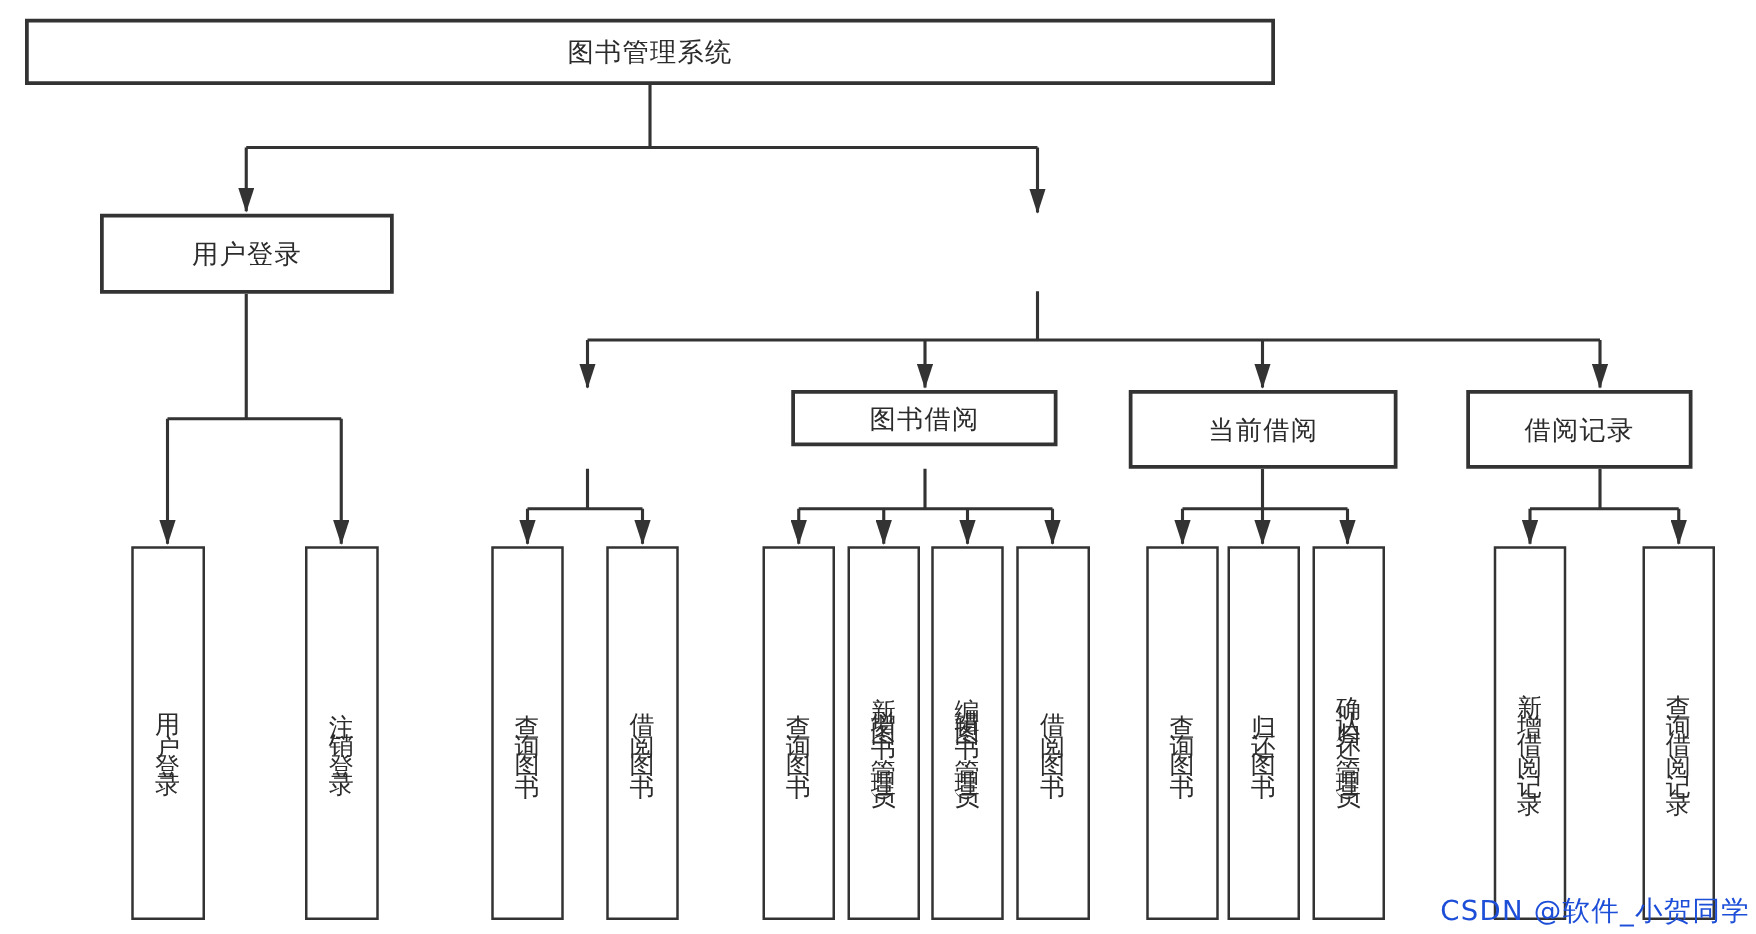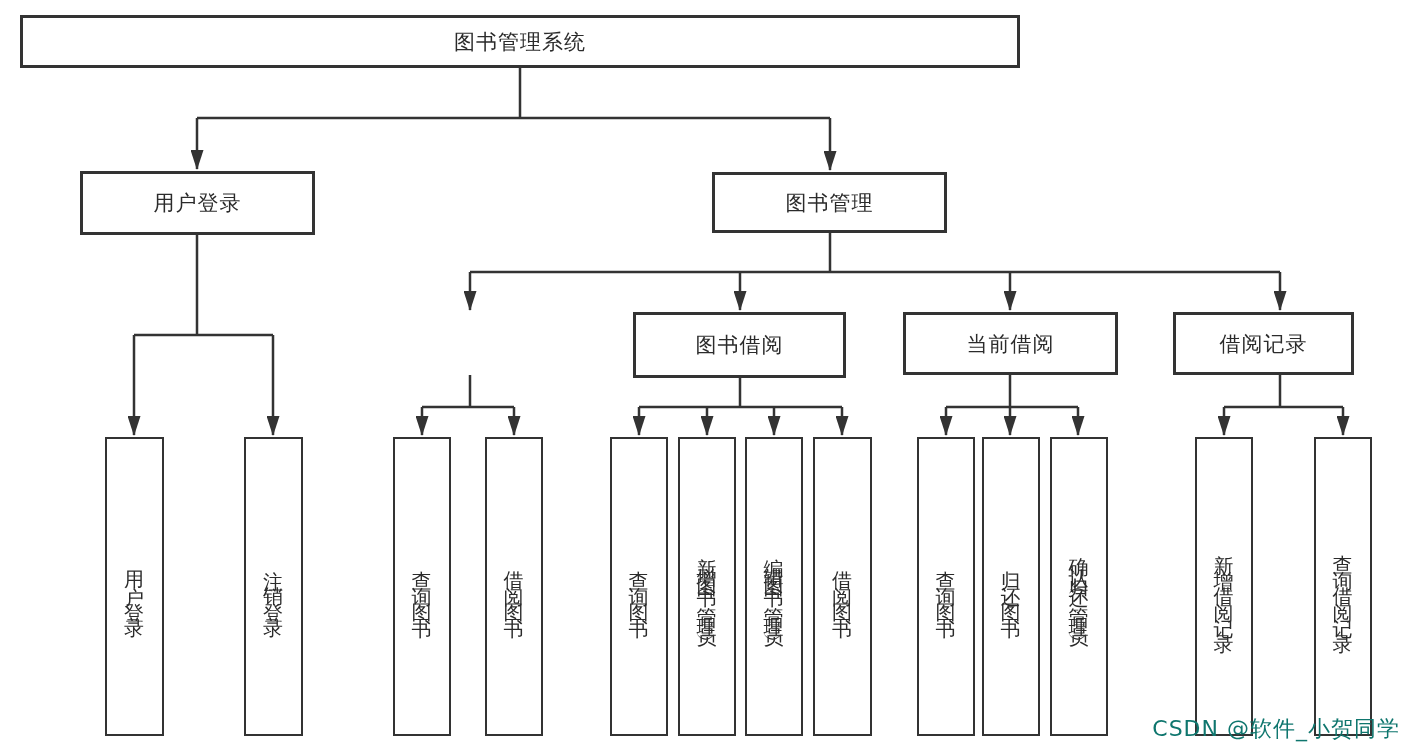--- a/index.html
+++ b/index.html
@@ -14,21 +14,21 @@
   }
   .hbox{font-size:21px;letter-spacing:1px;}
   .vbox{border-width:2.5px;}
   .v-label{
     writing-mode:vertical-rl;text-orientation:mixed;
     font-size:20px;line-height:1;letter-spacing:16px;
   }
   .v-label.long{letter-spacing:10px;}
   .watermark{
     position:absolute;right:5px;bottom:3px;z-index:3;
-    color:#0f766e;font-size:22px;letter-spacing:1px;white-space:nowrap;
+    color:#1d4ed8;font-size:22px;letter-spacing:1px;white-space:nowrap;
   }
 </style>
 </head>
 <body>
 
 <div class="canvas">
 
   <svg class="wires" width="1405" height="747" viewBox="0 0 1405 747">
     <defs>
       <marker id="arrow" viewBox="0 0 20 13" markerWidth="20" markerHeight="13" refX="19" refY="6.5" orient="auto" markerUnits="userSpaceOnUse">
@@ -72,25 +72,22 @@
     </g>
   </svg>
 
   <div class="box hbox" style="left:20px;top:15px;width:1000px;height:53px">
     <span>图书管理系统</span>
   </div>
 
   <div class="box hbox" style="left:80px;top:171px;width:235px;height:64px">
     <span>用户登录</span>
   </div>
-  <div class="box hbox" style="left:712px;top:172px;width:235px;height:61px">
-    <span>图书管理</span>
-  </div>
 
-  <div class="box hbox" style="left:633px;top:312px;width:213px;height:66px">
+  <div class="box hbox" style="left:633px;top:312px;width:213px;height:45px">
     <span>图书借阅</span>
   </div>
   <div class="box hbox" style="left:903px;top:312px;width:215px;height:63px">
     <span>当前借阅</span>
   </div>
   <div class="box hbox" style="left:1173px;top:312px;width:181px;height:63px">
     <span>借阅记录</span>
   </div>
 
   <div class="box vbox" style="left:105px;top:437px;width:59px;height:299px">

